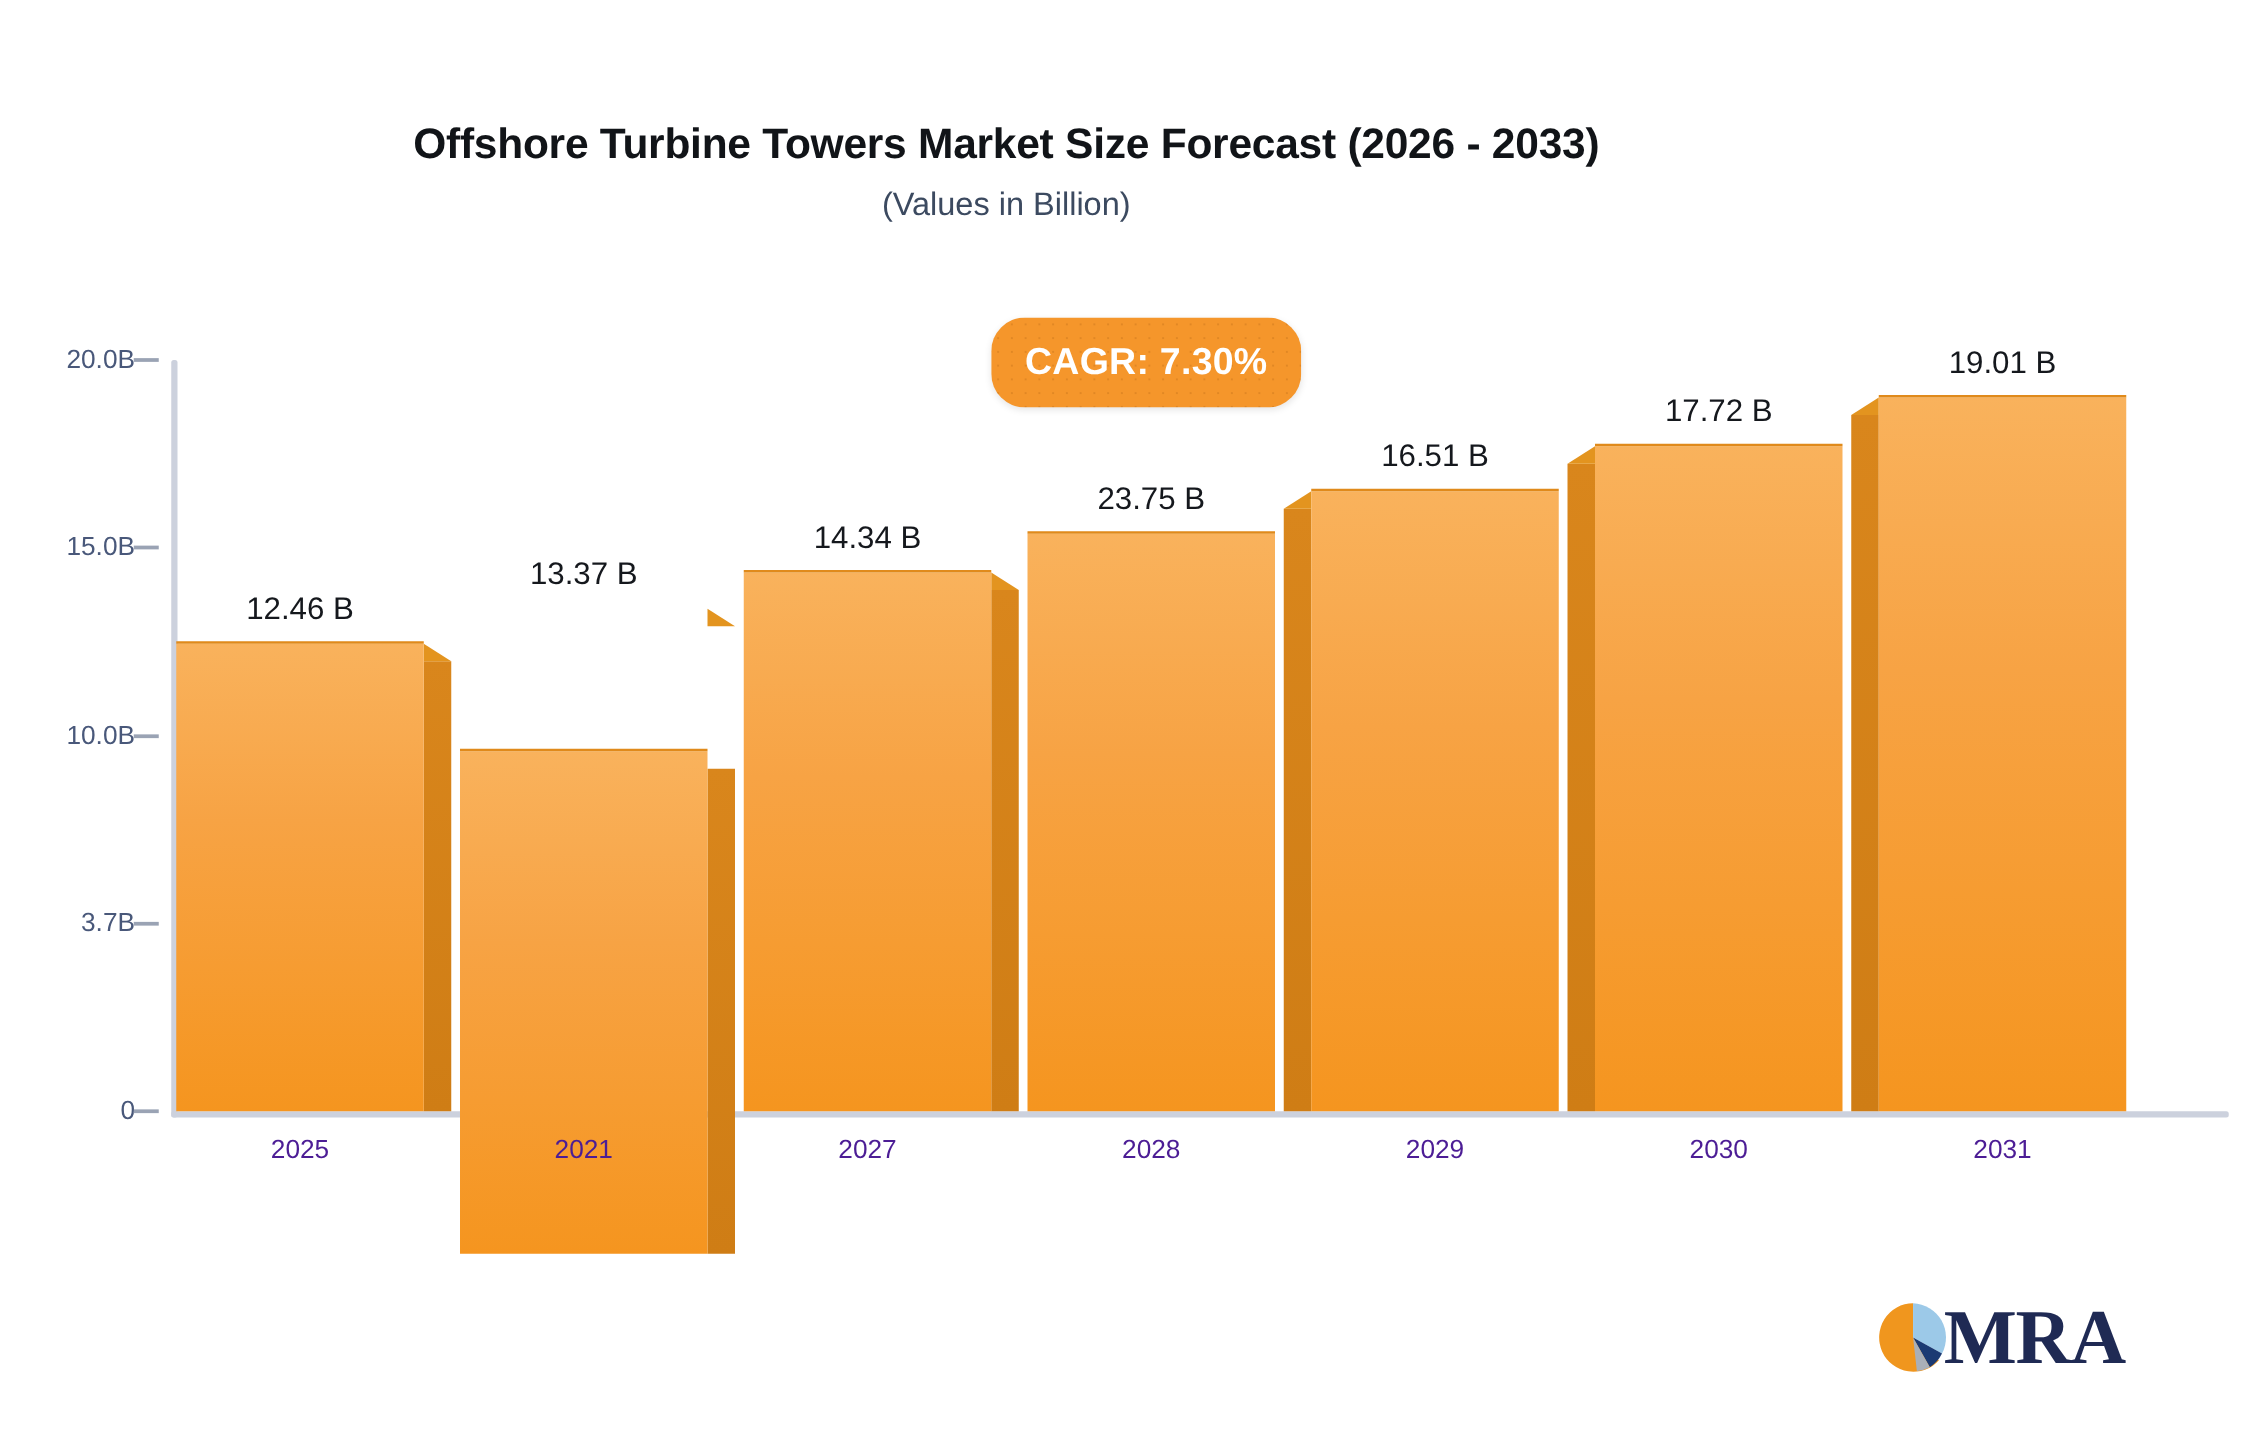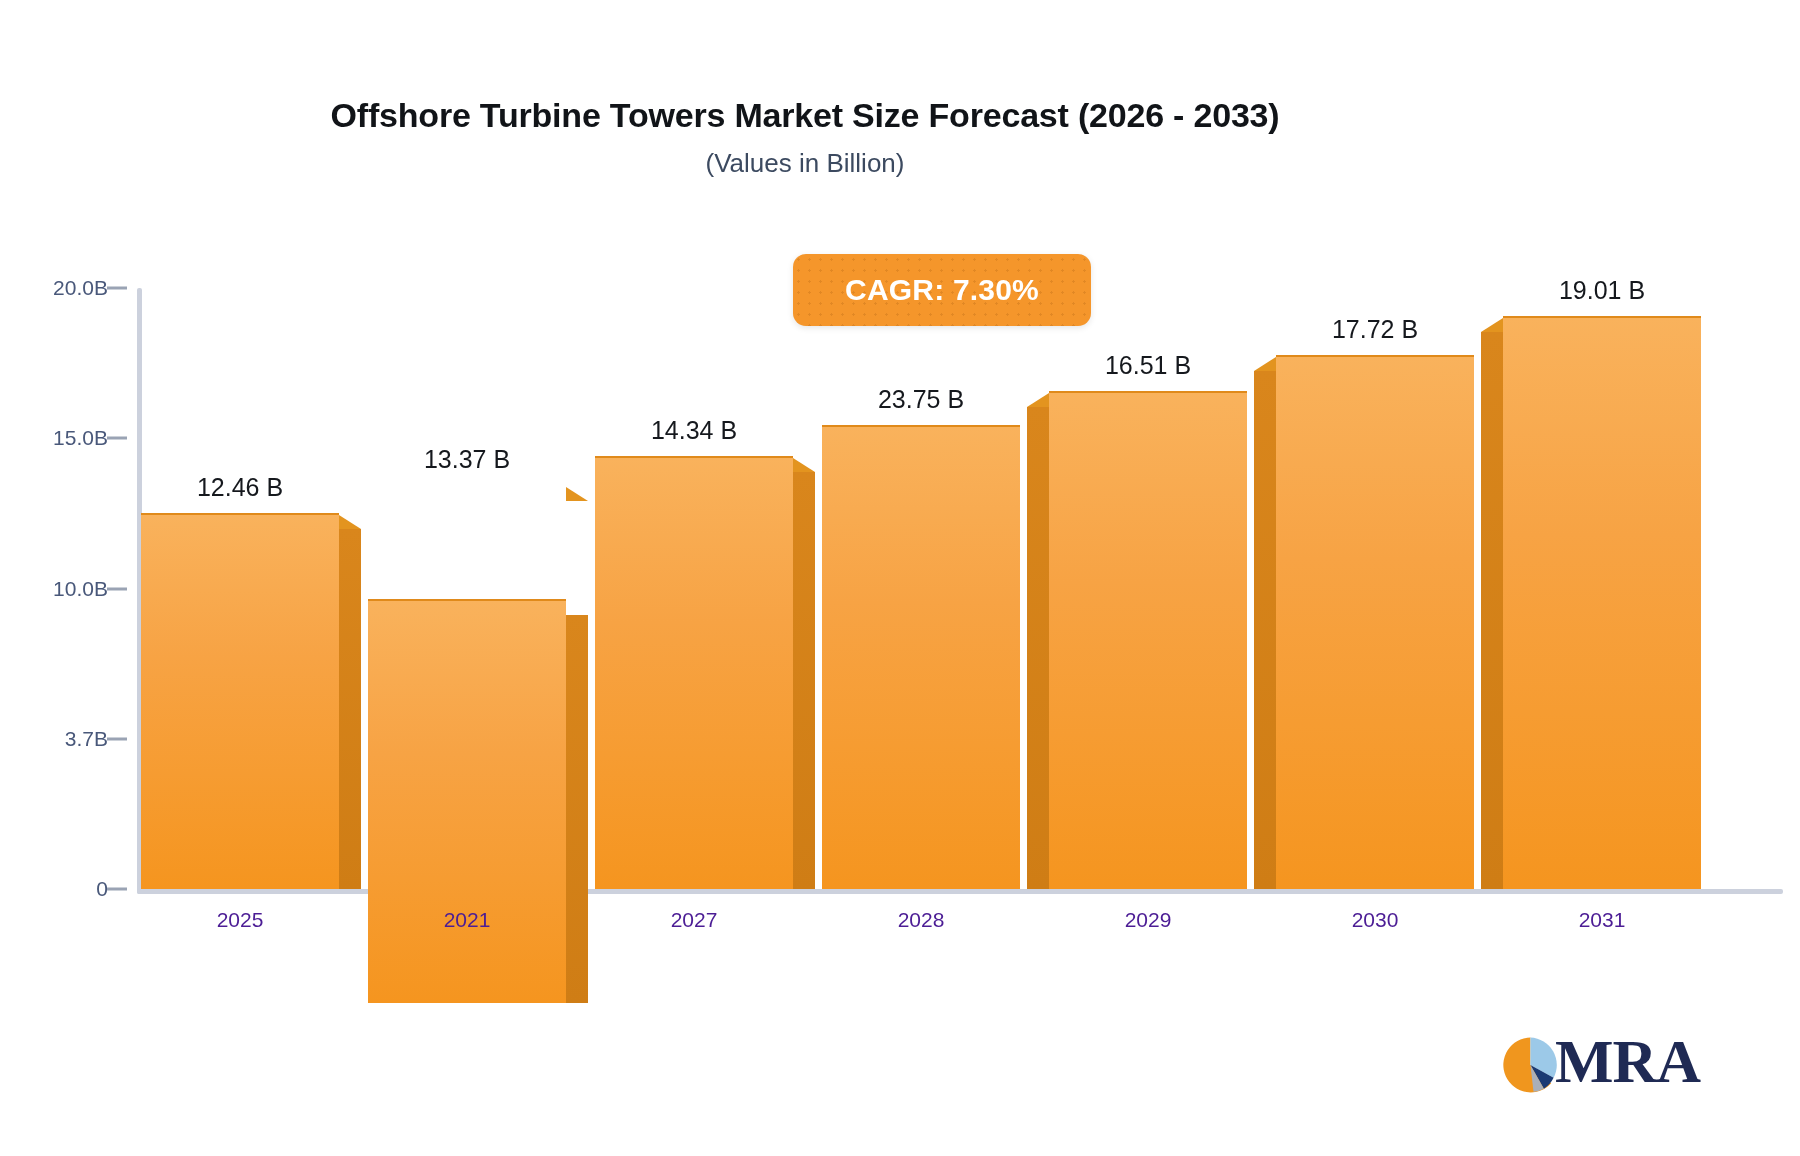--- a/index.html
+++ b/index.html
@@ -39,23 +39,23 @@
     font-weight: normal;
     color: #3c4a60;
     white-space: nowrap;
   }
 
   
   #cagr-badge {
     position: absolute;
     left: 793px;
     top: 254px;
-    width: 298px;
+    width: 248px;
     height: 72px;
-    border-radius: 13px;
+    border-radius: 27px;
     background-color: #f5962b;
     background-image:
       radial-gradient(rgba(120,60,0,0.16) 1.1px, transparent 1.2px);
     background-size: 11px 11px;
     box-shadow: 0 2px 6px rgba(0,0,0,0.10);
     display: flex;
     align-items: center;
     justify-content: center;
   }
   #cagr-badge span {
@@ -164,21 +164,21 @@
   }
 
   
   #brand-logo {
     position: absolute;
     left: 1500px;
     top: 1030px;
     width: 200px;
     height: 80px;
     display: flex;
-    align-items: flex-start;
+    align-items: center;
   }
   #brand-logo .logo-text {
     font-family: "Liberation Serif", serif;
     font-size: 62px;
     font-weight: bold;
     color: #1f2a54;
     letter-spacing: -1px;
     line-height: 1;
     margin-left: -6px;
   }

